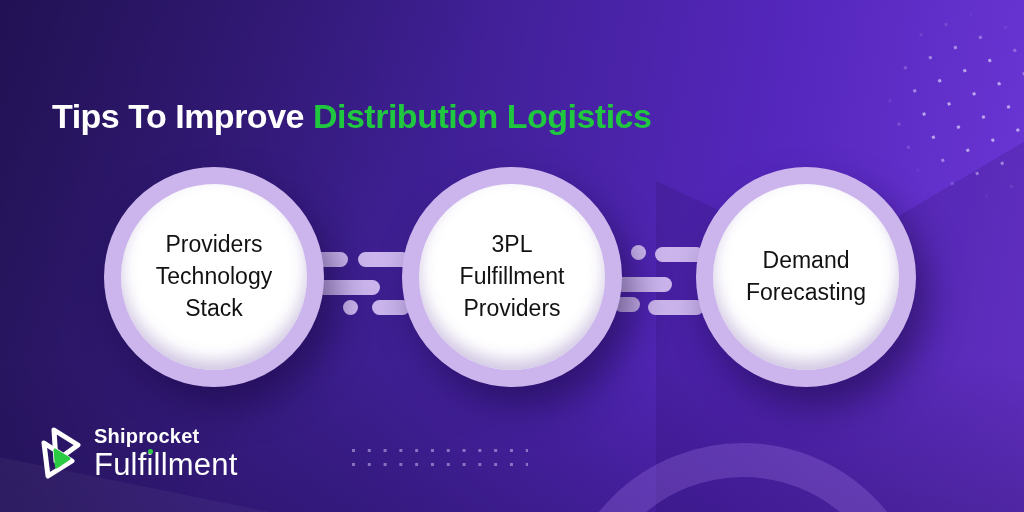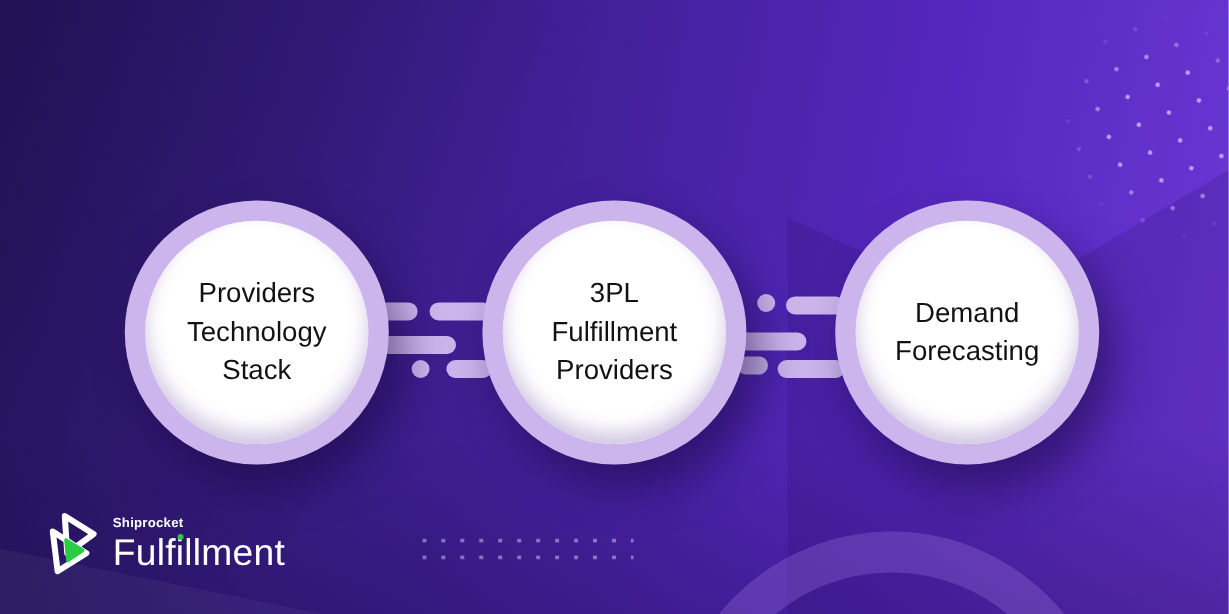--- a/index.html
+++ b/index.html
@@ -38,39 +38,40 @@
           display:flex;align-items:center;justify-content:center;text-align:center;}
   .circle.c1{left:104px;} .circle.c2{left:402px;} .circle.c3{left:696px;align-items:center;}
   .circle p{margin:0;width:140px;font-size:23px;line-height:1.38;color:#121212;}
   
   .connector{position:absolute;z-index:1;}
   .pill{position:absolute;background:#CBB5EC;border-radius:999px;height:15px;}
   .cdot{position:absolute;background:#CBB5EC;border-radius:50%;width:15px;height:15px;}
   
   .logo{position:absolute;left:34px;top:424px;display:flex;align-items:center;gap:8px;color:#fff;}
   .logo .txt{display:flex;flex-direction:column;line-height:1;}
-  .brand{font-size:11px;font-weight:700;letter-spacing:.2px;margin-bottom:3px;}
+  .brand{font-size:20px;font-weight:700;letter-spacing:.2px;margin-bottom:3px;}
   .product{font-size:31px;font-weight:500;letter-spacing:.2px;}
   .idot{position:relative;}
   .idot::after{content:"";position:absolute;left:50%;margin-left:-2.5px;top:2px;width:5px;height:5px;
                border-radius:50%;background:#2BCB44;}
 </style>
 </head>
 <body>
 
 <div class="page">
 
   <div class="shade"></div>
   <div class="facet"></div>
   <div class="blband"></div>
   <div class="dotgrid"></div>
   <div class="dotsrow r1"></div>
   <div class="dotsrow r2"></div>
   <div class="bigring"></div>
 
+  <h1 class="title"><span>Tips To Improve</span><span class="hl">Distribution Logistics</span></h1>
 
   <div class="connector">
     <div class="pill" style="left:312px;top:252px;width:36px;"></div>
     <div class="pill" style="left:358px;top:252px;width:52px;"></div>
     <div class="pill" style="left:312px;top:280px;width:68px;"></div>
     <div class="cdot" style="left:343px;top:300px;"></div>
     <div class="pill" style="left:372px;top:300px;width:38px;"></div>
   </div>
 
   <div class="connector">

